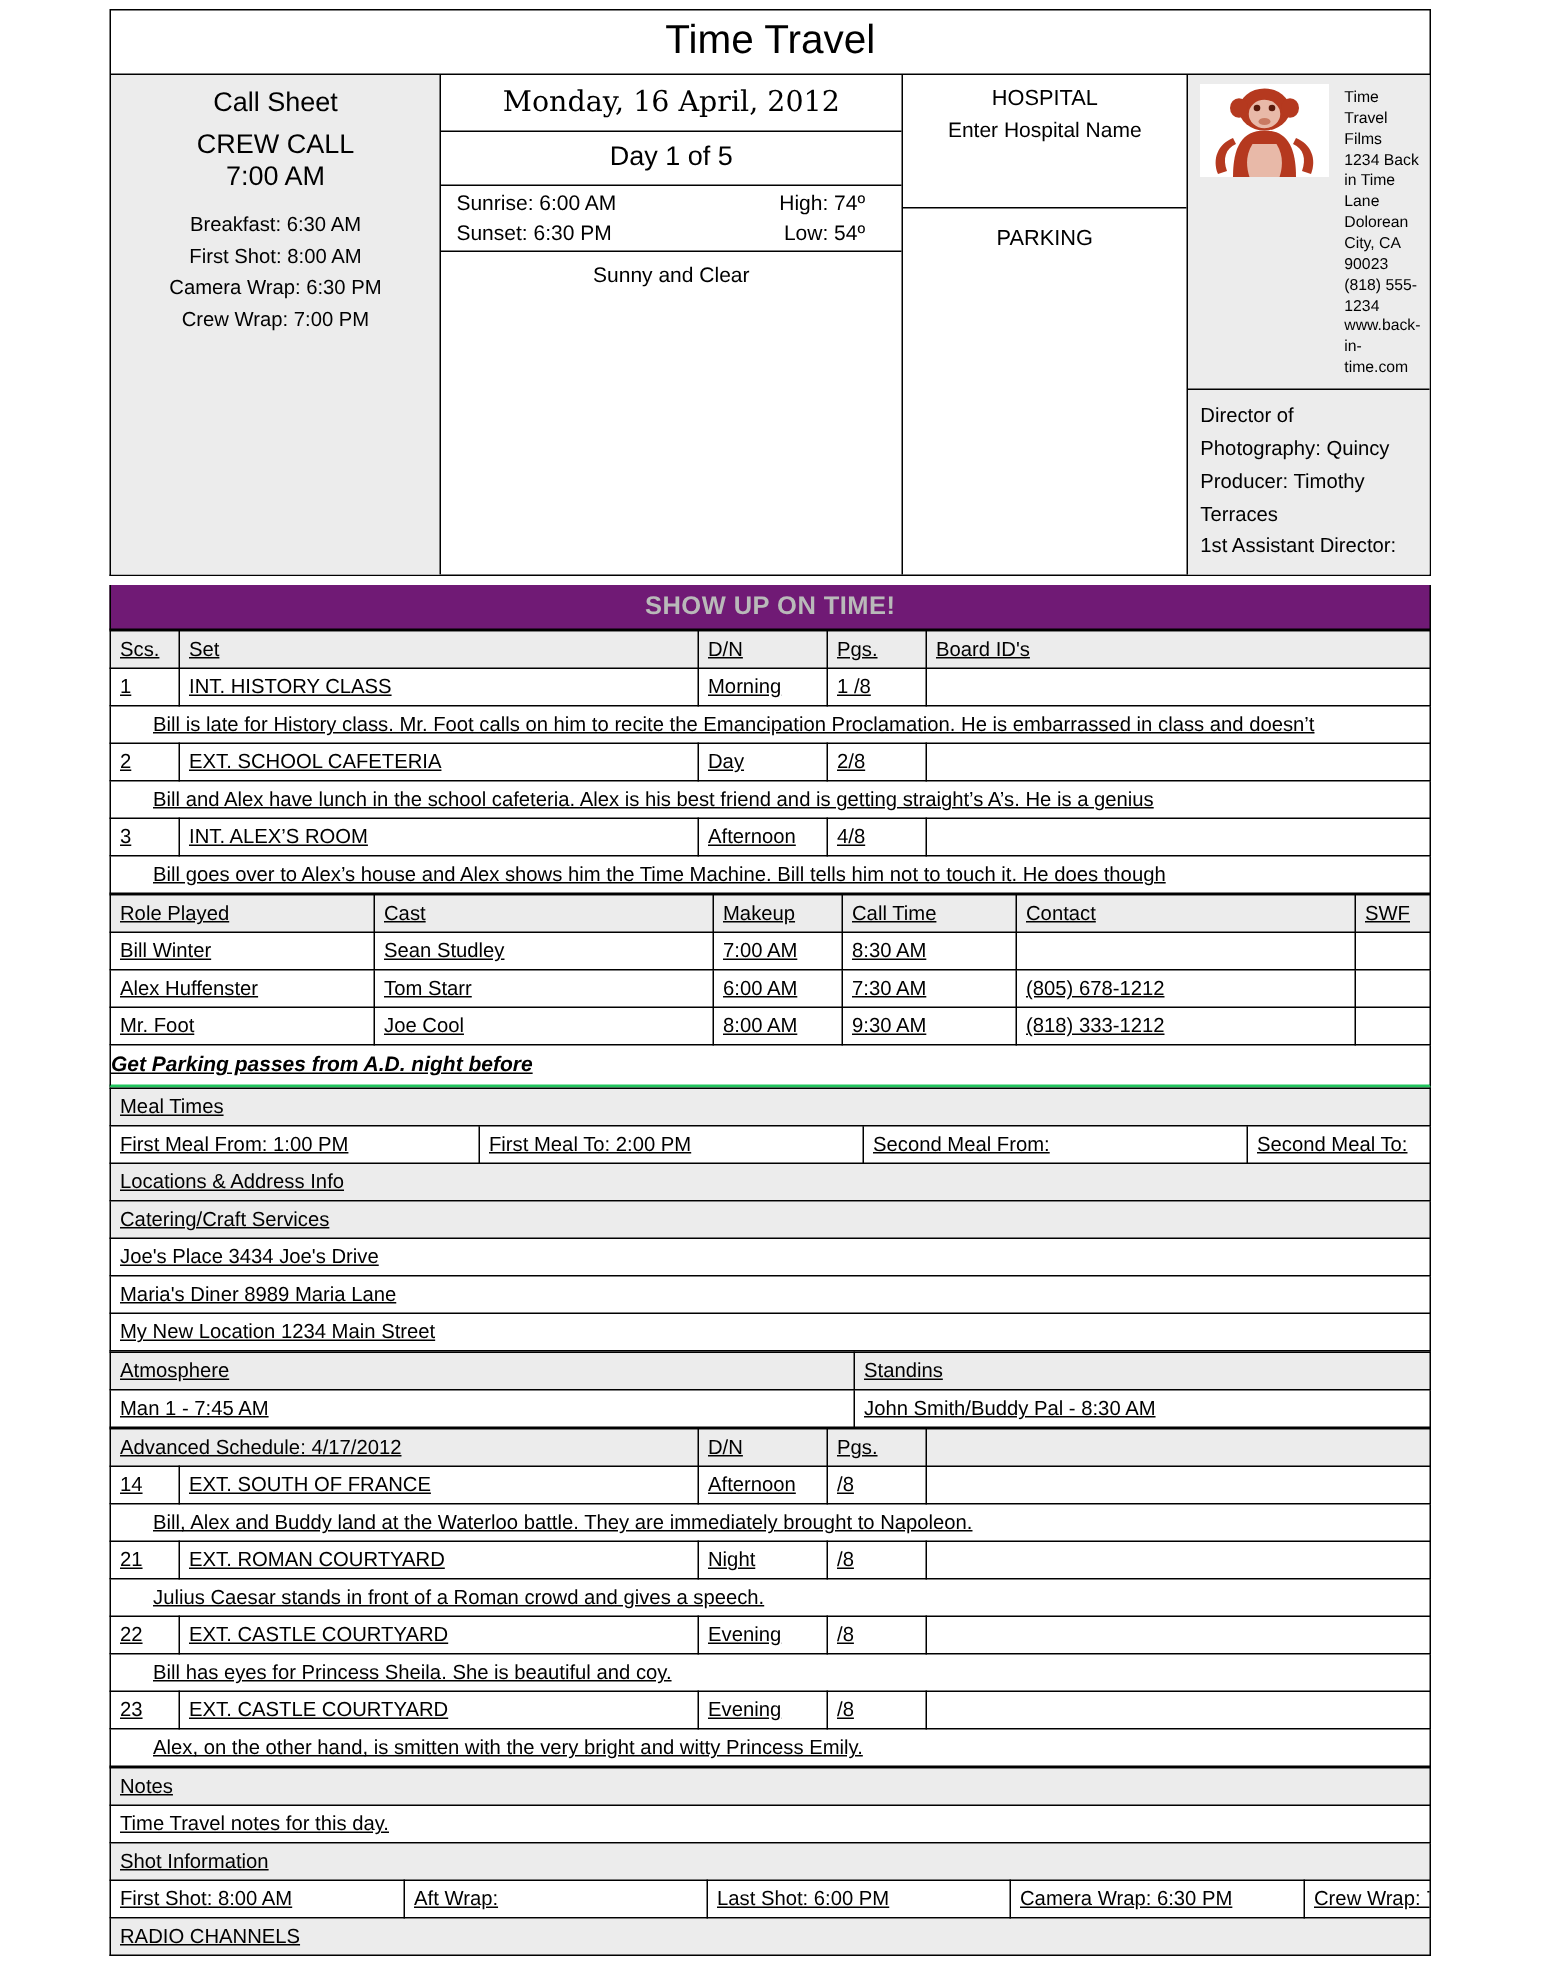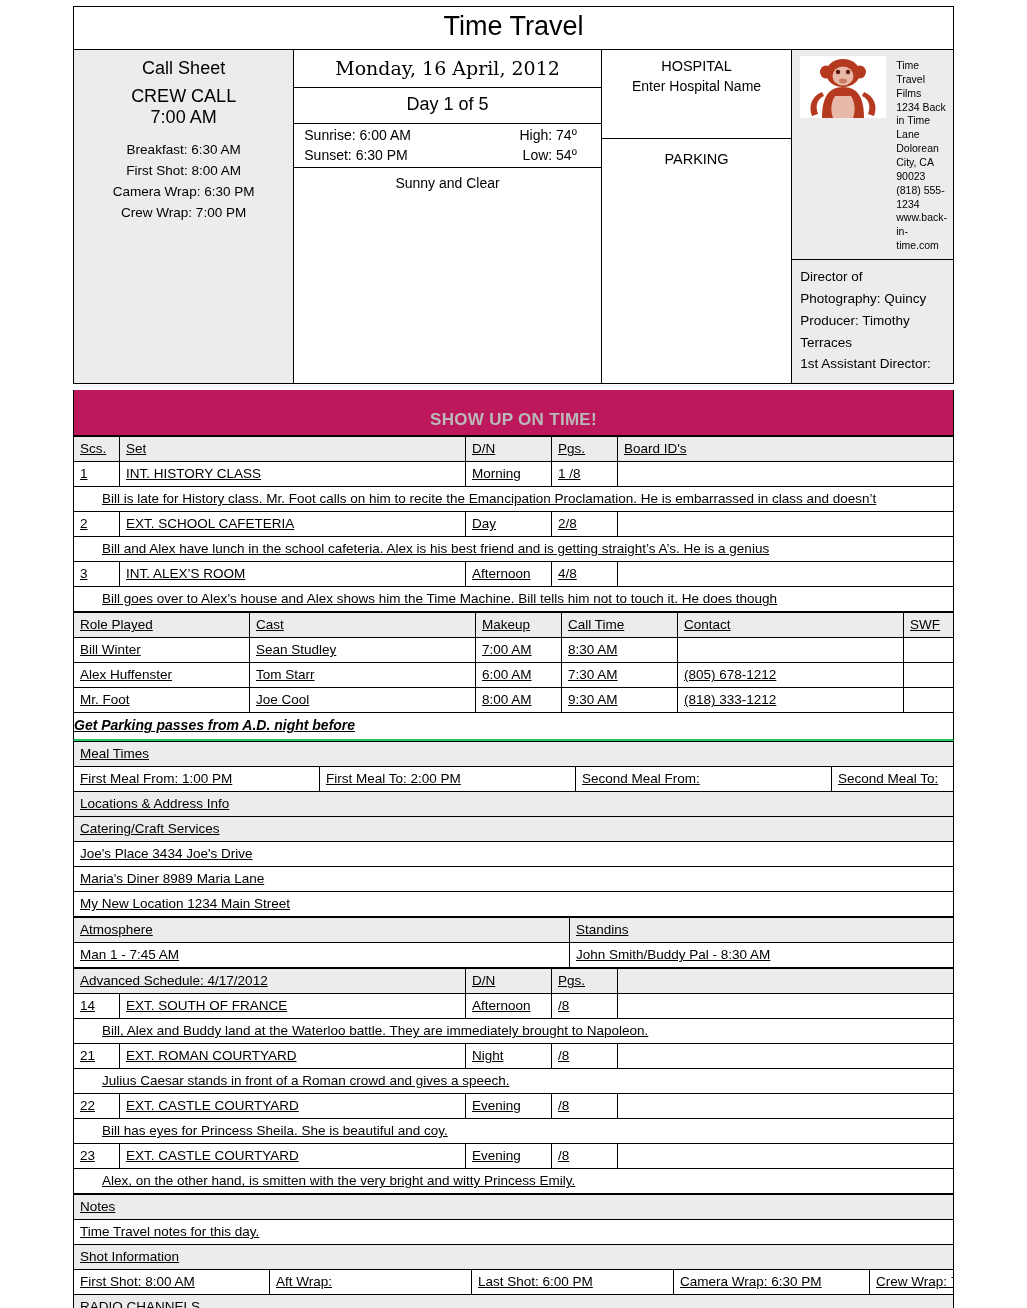--- a/index.html
+++ b/index.html
@@ -71,26 +71,26 @@
   .prodtop { display: flex; border-bottom: 1px solid #000; padding: 6px 6px 6px 8px; }
   .logo { width: 86px; height: 62px; flex: 0 0 86px; }
   .prodaddr { font-size: 10.5px; line-height: 1.32; padding-left: 10px; padding-top: 3px;}
   .prodcrew { font-size: 13.5px; line-height: 1.62; padding: 6px 20px 8px 8px; }
 
   
   .banner {
     border-left: 1px solid #000;
     border-right: 1px solid #000;
     border-bottom: 1px solid #000;
-    background: #be185d;
+    background: #701a75;
     text-align: center;
     color: #b9b9b9;
     font-weight: bold;
     font-size: 17px;
-    padding: 20px 0 5px;
+    padding: 4px 0 5px;
     letter-spacing: .3px;
     margin-top: 6px;
   }
 
   
   table.t {
     width: 100%;
     border-collapse: collapse;
     table-layout: fixed;
     text-decoration: underline;

